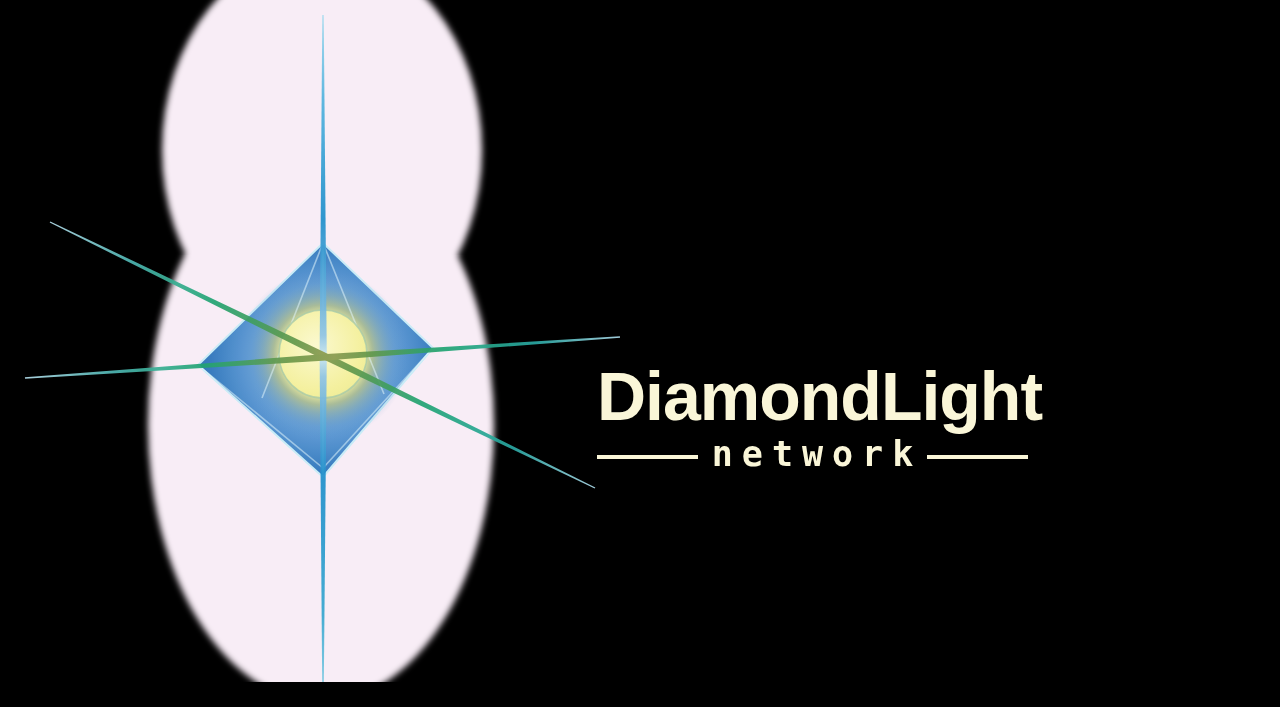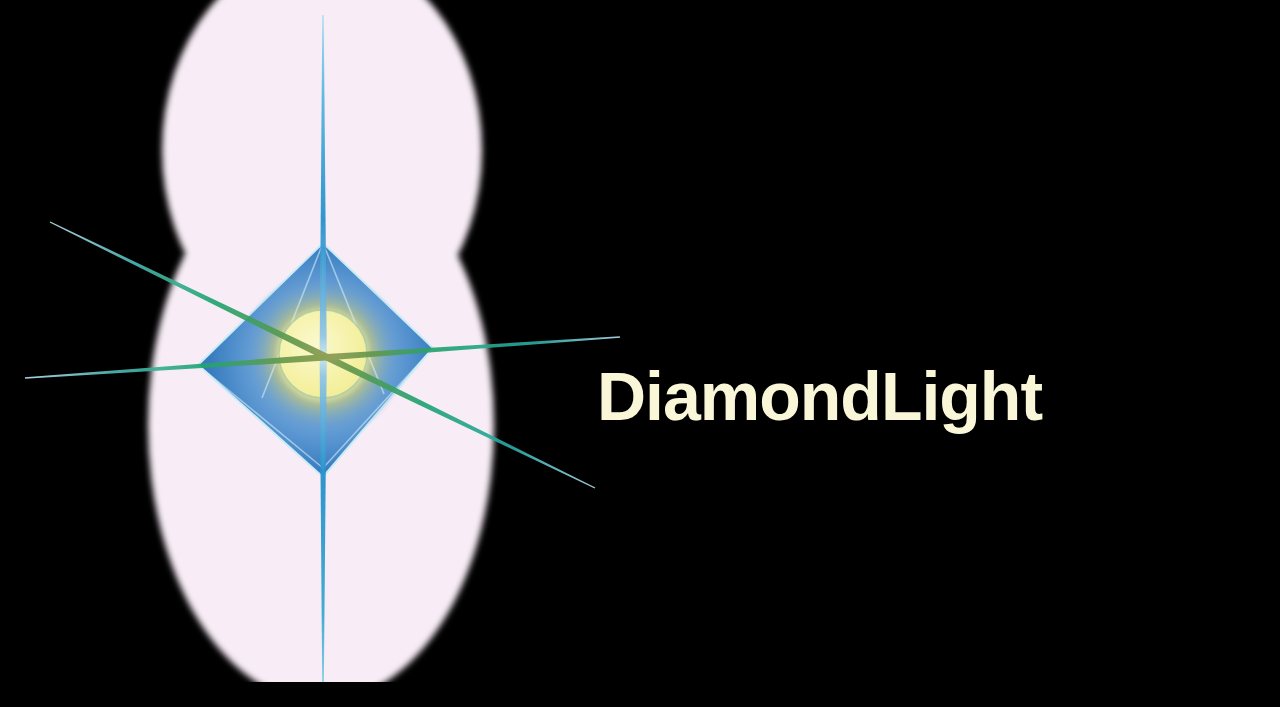--- a/index.html
+++ b/index.html
@@ -149,14 +149,19 @@
 
     <g opacity="0.92">
       <polygon fill="url(#gVert)" points="322.3,15 323.7,15 326.8,356 323.7,697 322.3,697 319.6,356"></polygon>
       <polygon fill="url(#gDiag)" points="49.7,222.6 321,358.2 594.7,488.6 595.3,487.4 324,351.9 50.3,221.4"></polygon>
       <polygon fill="url(#gHoriz)" points="25.1,378.8 322.7,360.7 620.1,337.8 619.9,336.2 322.3,354.3 24.9,377.2"></polygon>
     </g>
   </svg>
 
   <div class="brand">DiamondLight</div>
 
+  <div class="tagline-row">
+    <span class="rule"></span>
+    <span class="tagline">network</span>
+    <span class="rule"></span>
+  </div>
 
 </div>
 
 </body></html>

